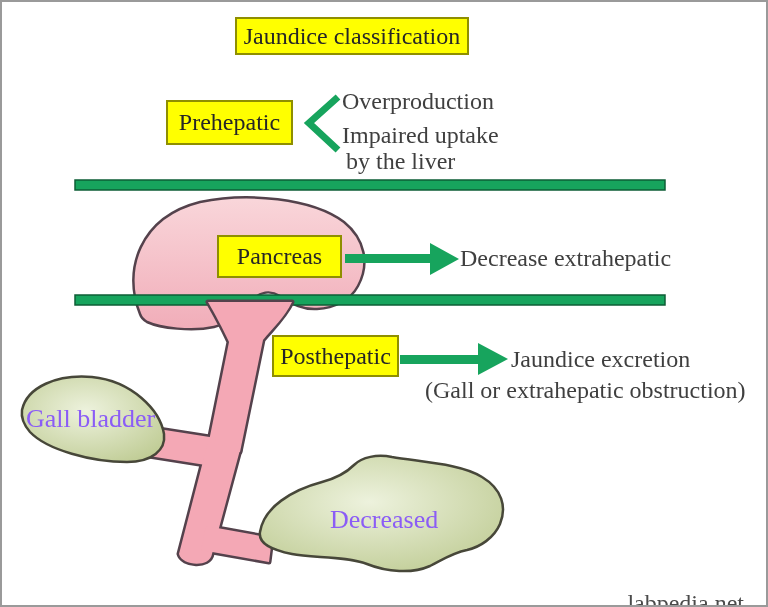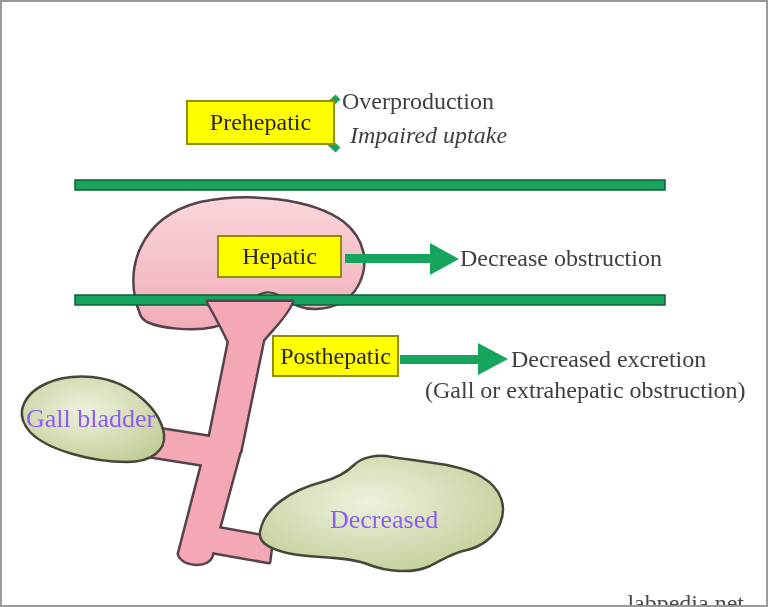--- a/index.html
+++ b/index.html
@@ -36,25 +36,25 @@
     font-size:26px;
     white-space:nowrap;
   }
   .watermark{
     position:absolute;
     right:22px;top:588px;
     color:#4a4a4a;
     font-size:24px;
   }
   #box-title{left:233px;top:15px;width:234px;height:38px;}
-  #box-prehepatic{left:184px;top:98px;width:149px;height:45px;}
+  #box-prehepatic{left:164px;top:98px;width:127px;height:45px;}
   #box-hepatic{left:215px;top:233px;width:125px;height:43px;}
   #box-posthepatic{left:270px;top:333px;width:127px;height:42px;text-align:right;}
   #note-overproduction{left:340px;top:86px;text-align:center;}
-  #note-impaired1{left:348px;top:120px;font-style:italic;}
+  #note-impaired1{left:340px;top:120px;}
   #note-impaired2{left:344px;top:146px;}
   #note-conjugation{left:458px;top:243px;}
   #note-excretion{left:509px;top:344px;}
   #note-obstruction{left:423px;top:375px;}
   #label-gallbladder{left:24px;top:402px;}
   #label-pancreas{left:328px;top:503px;}
 </style>
 </head>
 <body>
 
@@ -110,27 +110,29 @@
       <rect x="343" y="252" width="86" height="9"></rect>
       <polygon points="428,241 457,257 428,273"></polygon>
     </g>
 
     <g fill="#17a45d">
       <rect x="398" y="353" width="80" height="9"></rect>
       <polygon points="476,341 506,357 476,373"></polygon>
     </g>
   </svg>
 
+  <div class="ybox" id="box-title">Jaundice classification</div>
   <div class="ybox" id="box-prehepatic">Prehepatic</div>
-  <div class="ybox" id="box-hepatic">Hepatic</div>
+  <div class="ybox" id="box-hepatic">Pancreas</div>
   <div class="ybox" id="box-posthepatic">Posthepatic</div>
 
   <div class="note" id="note-overproduction">Overproduction</div>
   <div class="note" id="note-impaired1">Impaired uptake</div>
-  <div class="note" id="note-conjugation">Decrease obstruction</div>
-  <div class="note" id="note-excretion">Decreased excretion</div>
+  <div class="note" id="note-impaired2">by the liver</div>
+  <div class="note" id="note-conjugation">Decrease extrahepatic</div>
+  <div class="note" id="note-excretion">Jaundice excretion</div>
   <div class="note" id="note-obstruction">(Gall or extrahepatic obstruction)</div>
 
   <div class="organ-label" id="label-gallbladder">Gall bladder</div>
   <div class="organ-label" id="label-pancreas">Decreased</div>
 
   <div class="watermark">labpedia.net</div>
 </div>
 
 </body></html>

